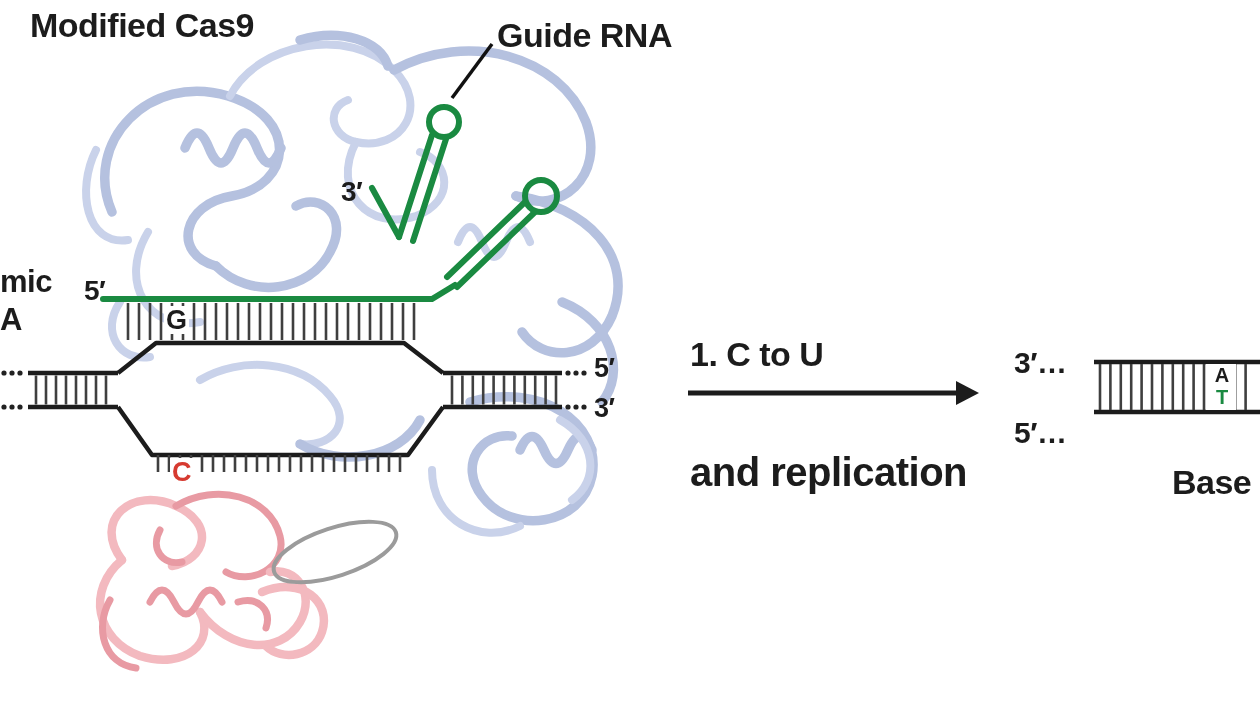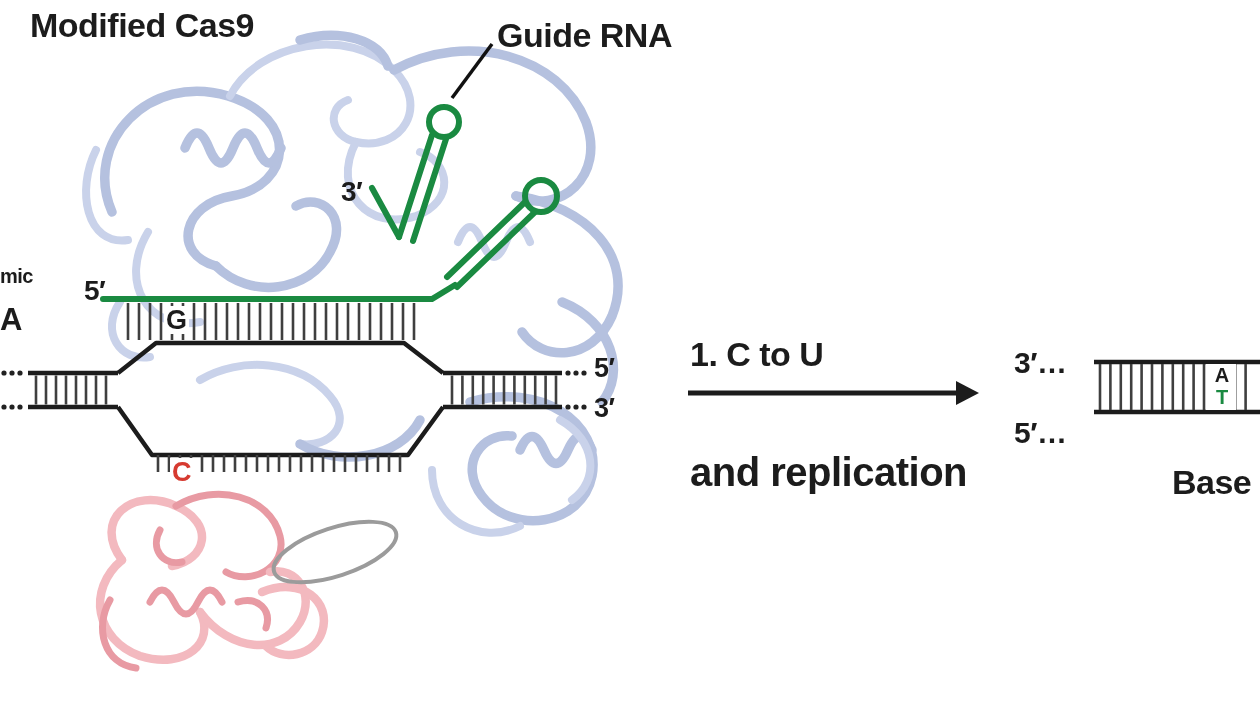--- a/index.html
+++ b/index.html
@@ -222,21 +222,21 @@
           <line x1="1245.6000000000013" x2="1245.6000000000013" y1="364" y2="410"></line>
         </g>
       <rect class="whitebox" x="1206" y="364" width="30" height="46"></rect>
     </g>
   </svg>
 
   <div class="lbl" style="left:30px;top:8px;font-size:34px;">Modified Cas9</div>
 
   <div class="lbl" style="left:497px;top:12px;font-size:34px;margin-top:6px;">Guide RNA</div>
 
-  <div class="lbl" style="left:0px;top:266px;font-size:20px;">mic</div>
+  <div class="lbl" style="left:0px;top:266px;font-size:31px;">mic</div>
   <div class="lbl" style="left:0px;top:304px;font-size:31px;">A</div>
 
   <div class="lbl" style="left:84px;top:276px;font-size:28px;">5′</div>
   <div class="lbl" style="left:341px;top:177px;font-size:28px;">3′</div>
 
   <div class="lbl boxed" style="left:164px;top:306px;font-size:27px;">G</div>
   <div class="lbl red boxed" style="left:170px;top:458px;font-size:27px;">C</div>
 
   <div class="lbl" style="left:594px;top:354px;font-size:27px;">5′</div>
   <div class="lbl" style="left:594px;top:394px;font-size:27px;">3′</div>

